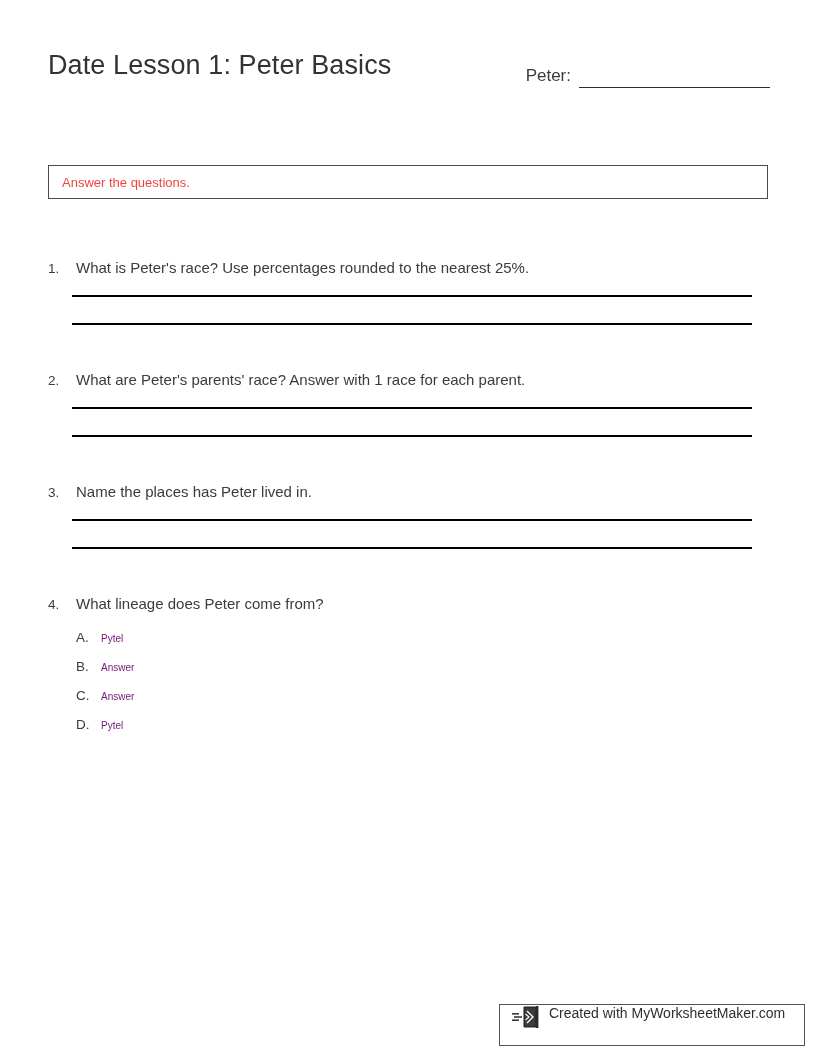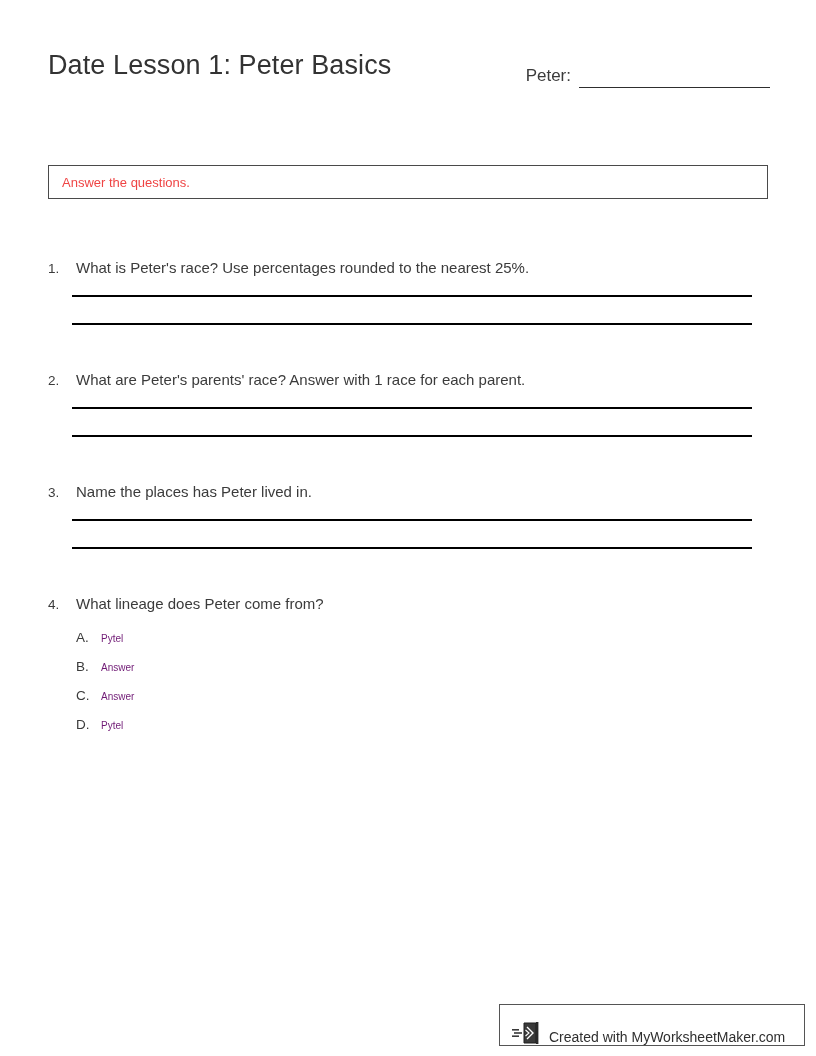--- a/index.html
+++ b/index.html
@@ -143,21 +143,21 @@
   
   .footer-badge {
     position: absolute;
     left: 499px;
     top: 1004px;
     width: 306px;
     height: 42px;
     border: 1px solid #555555;
     box-sizing: border-box;
     display: flex;
-    align-items: flex-end;
+    align-items: flex-start;
   }
   .badge-logo {
     flex: none;
     width: 30px;
     height: 24px;
     margin-left: 12px;
     margin-right: 7px;
     display: block;
   }
   .badge-text {

